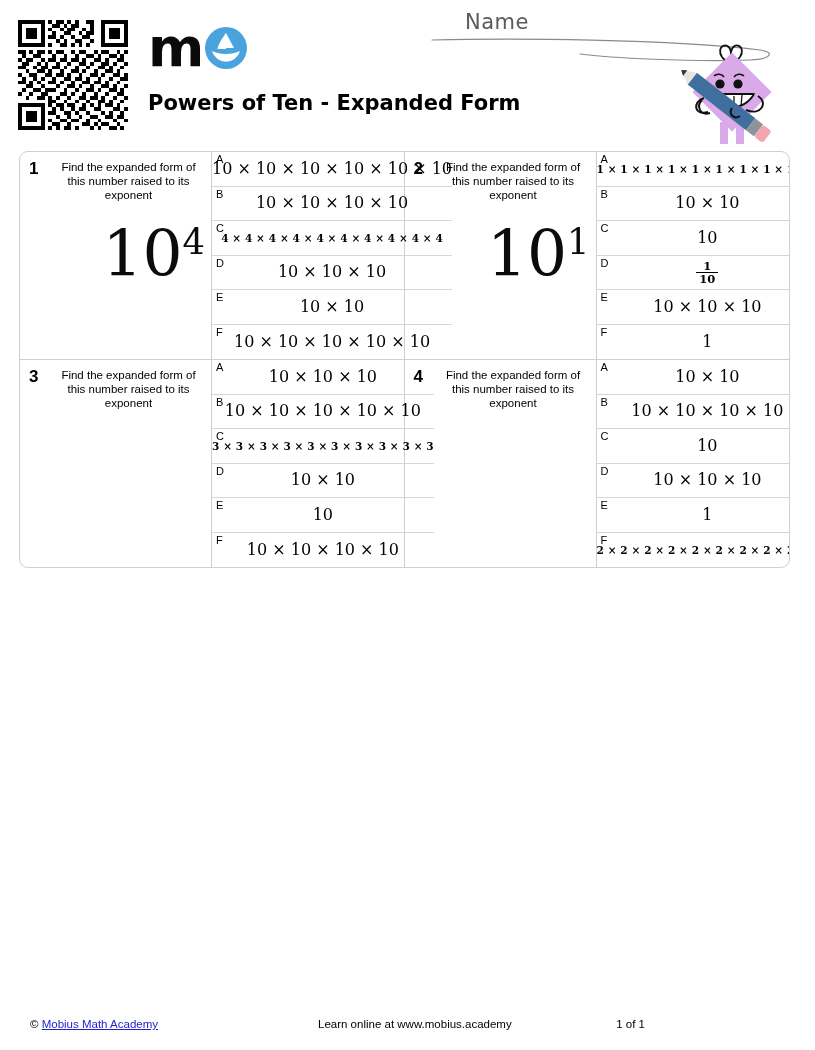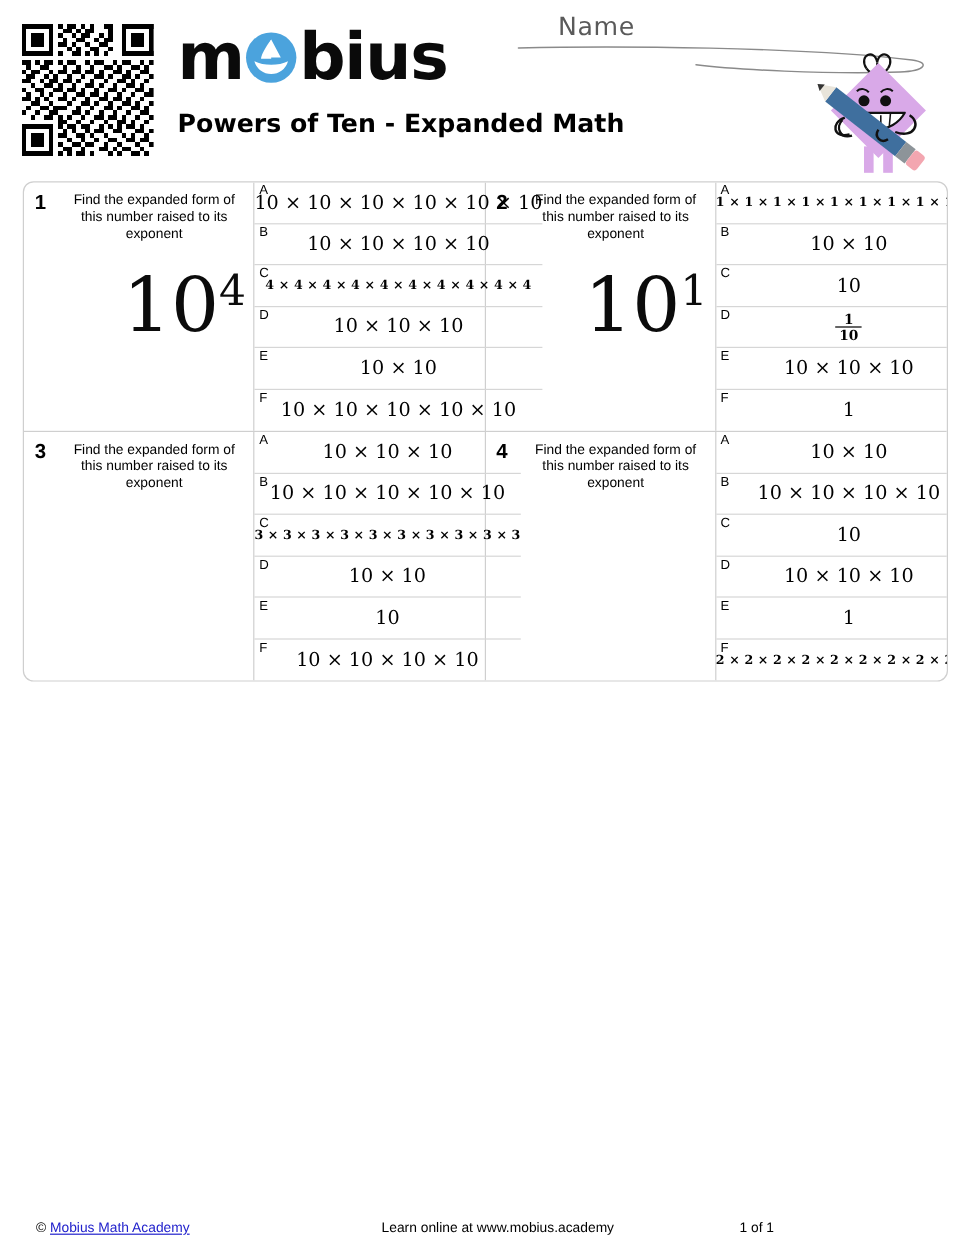--- a/index.html
+++ b/index.html
@@ -462,23 +462,22 @@
       <span class="lw">m</span>
       <span class="logo-o">
         <svg width="44" height="44" viewBox="0 0 44 44">
           <circle cx="22" cy="22" r="21" fill="#4ba3dd"></circle>
           <path d="M22 7 L30 22 L14 22 Z" fill="#ffffff"></path>
           <path d="M22 7 C17 14 14 19 13.5 23 L22 23 Z" fill="#ffffff"></path>
           <path d="M8 25 A14.5 14.5 0 0 0 36 25 A22 13 0 0 1 8 25 Z" fill="#ffffff"></path>
           <circle cx="22" cy="22" r="21" fill="none" stroke="#ffffff" stroke-width="0"></circle>
         </svg>
       </span>
-      <span class="lw">bius</span>
-    </div>
-    <div class="worksheet-title">Powers of Ten - Expanded Math</div>
+    </div>
+    <div class="worksheet-title">Powers of Ten - Expanded Form</div>
   </div>
 
   <div class="name-area">
     <div class="name-label">Name</div>
     <div class="name-swoosh">
       <svg width="350" height="45" viewBox="0 0 350 45">
         <path d="M2 8 C80 6 240 7 330 18 C345 20 342 27 320 28 C260 30 180 26 150 22" fill="none" stroke="#8a8a8a" stroke-width="1.2" stroke-linecap="round"></path>
       </svg>
     </div>
     <div class="mascot">

